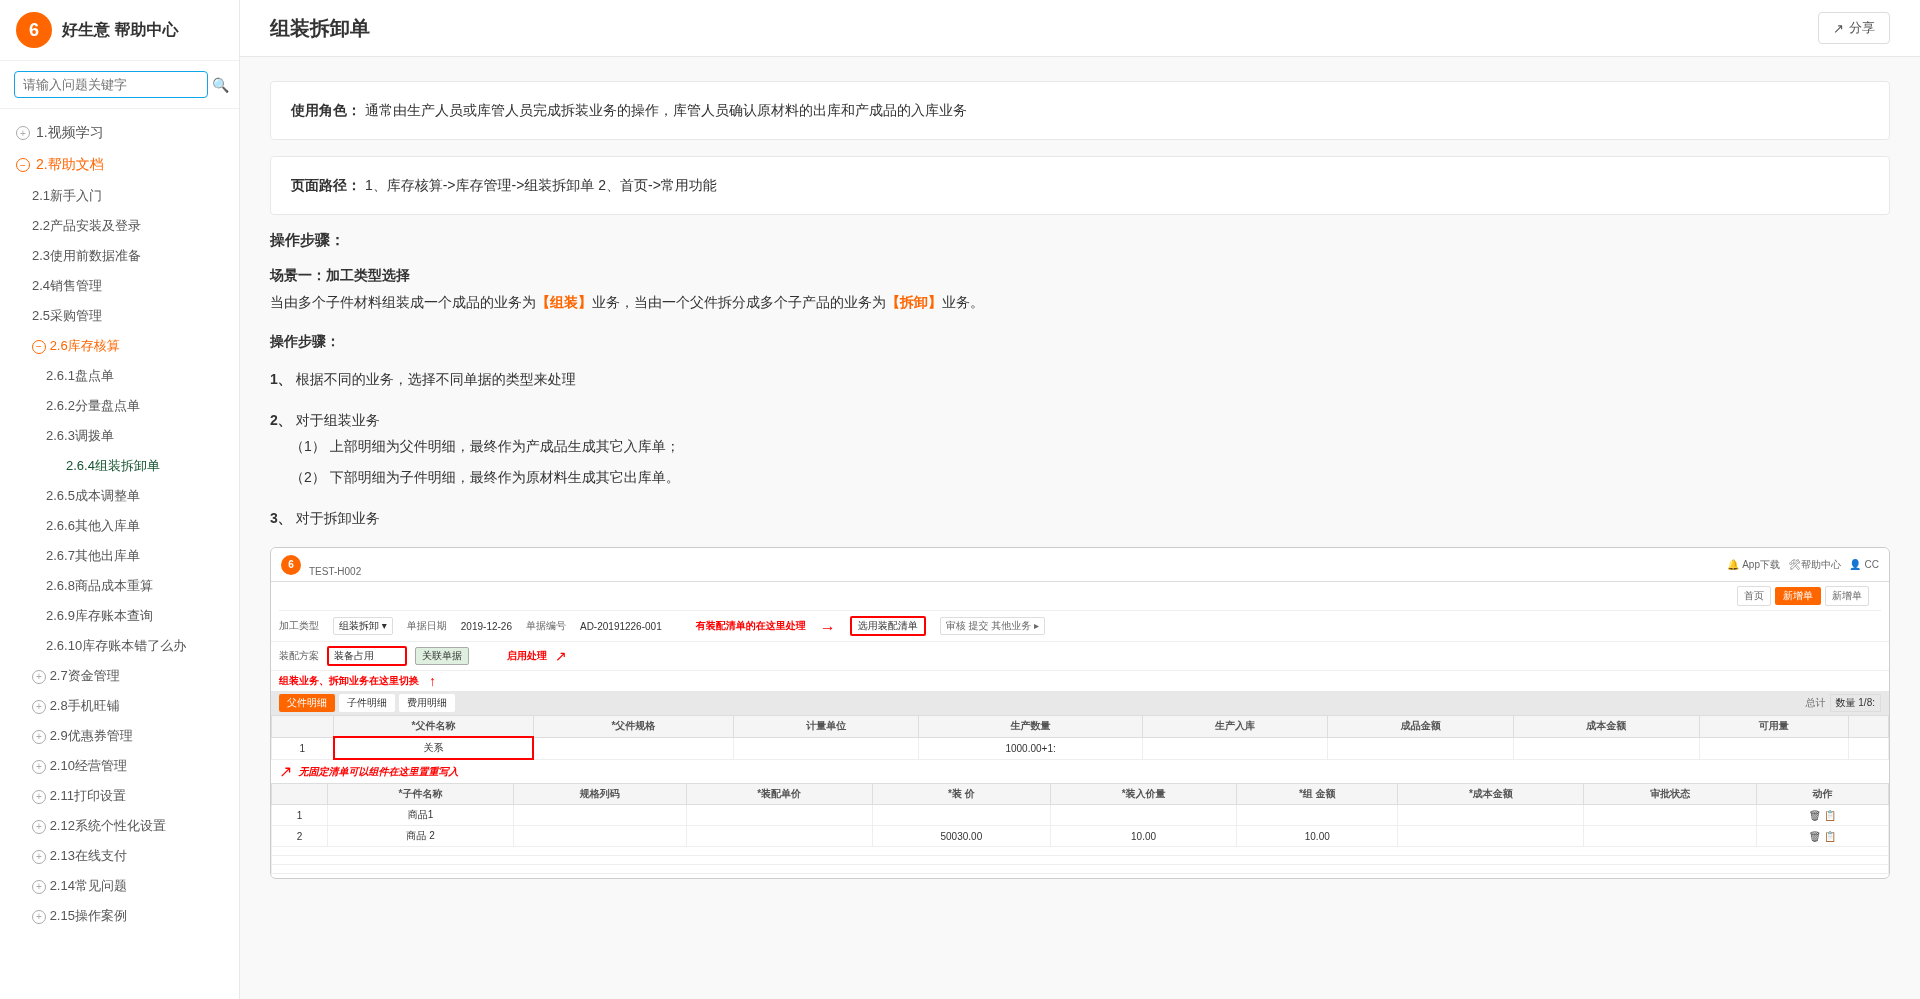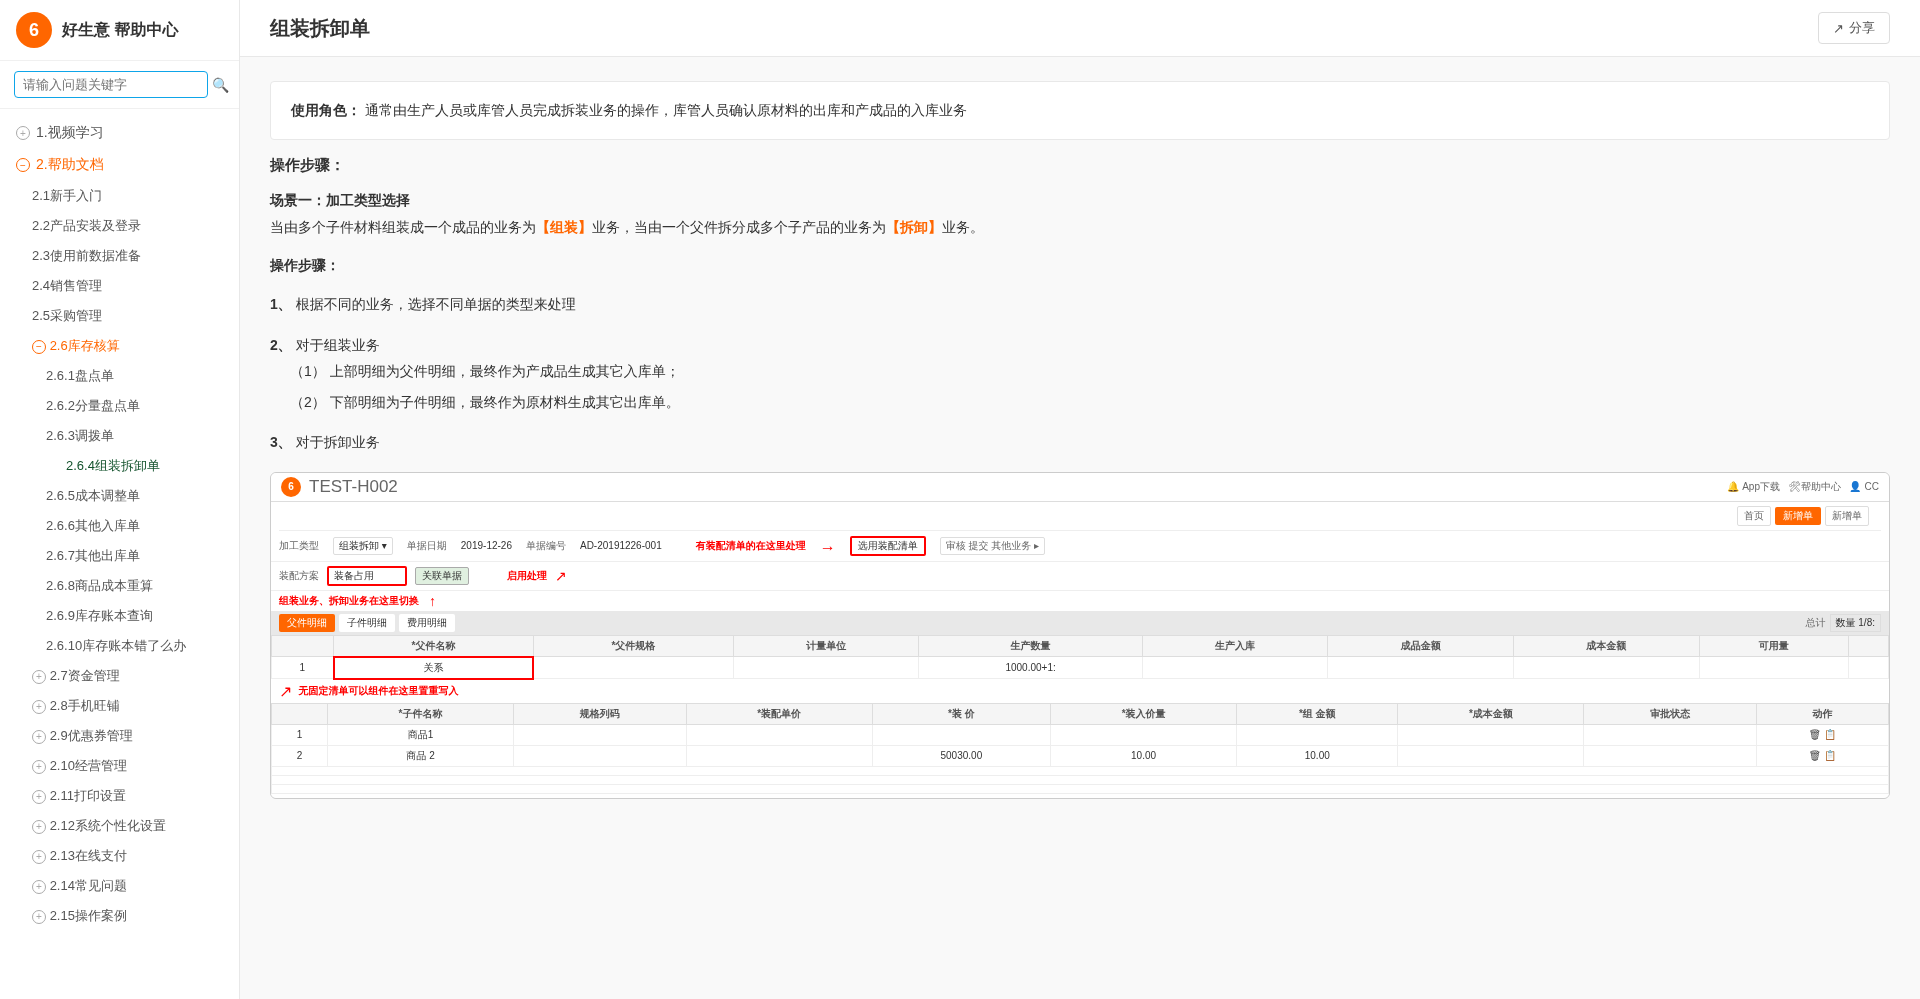--- a/index.html
+++ b/index.html
@@ -321,20 +321,26 @@
   <div id="content-area">
 
 
     <div class="info-block">
       <p>
         <span class="bold">使用角色：</span>
         <span>通常由生产人员或库管人员完成拆装业务的操作，库管人员确认原材料的出库和产成品的入库业务</span>
       </p>
     </div>
 
+    <div class="info-block">
+      <p>
+        <span class="bold">页面路径：</span>
+        <span>1、库存核算-&gt;库存管理-&gt;组装拆卸单  2、首页-&gt;常用功能</span>
+      </p>
+    </div>
 
     <div class="content-section">
       <div class="steps-title">操作步骤：</div>
 
       <div class="step-block">
         <p>
           <span class="bold">场景一：加工类型选择</span>
         </p>
         <p style="margin-bottom:12px;">
           <span>当由多个子件材料组装成一个成品的业务为</span><span class="bold orange-text">【组装】</span><span>业务，当由一个父件拆分成多个子产品的业务为</span><span class="bold orange-text">【拆卸】</span><span>业务。</span>
@@ -371,21 +377,21 @@
             <span class="step-num">3、</span>
             <span>对于拆卸业务</span>
           </p>
         </div>
       </div>
 
       <div class="fake-screenshot" style="margin-top:16px; border-radius:6px; overflow:hidden;">
 
         <div class="fake-top-bar">
           <span class="fake-logo">6</span>
-          <span style="color:#666;font-size:17px;">TEST-H002</span>
+          <span style="color:#666;font-size:10px;margin-top:14px;">TEST-H002</span>
           <span style="flex:1"></span>
           <span style="color:#666;font-size:10px;">🔔 App下载 &nbsp; 🛠帮助中心 &nbsp; 👤 CC</span>
         </div>
 
         <div style="background:#fff;border-bottom:1px solid #eee;padding:0 8px;">
           <div style="display:flex;align-items:center;gap:4px;padding:4px 12px;border-bottom:1px solid #eee;justify-content:flex-end;">
             <span style="color:#666;font-size:10px;padding:2px 6px;border:1px solid #ddd;border-radius:2px;background:#fff;">首页</span>
             <span style="font-size:10px;padding:2px 8px;background:#ff6600;color:#fff;border-radius:2px;">新增单</span>
             <span style="color:#666;font-size:10px;padding:2px 6px;border:1px solid #ddd;border-radius:2px;background:#fff;">新增单</span>
           </div>
@@ -456,21 +462,21 @@
                 <td></td>
                 <td></td>
                 <td></td>
               </tr>
             </tbody>
           </table>
         </div>
 
         <div style="background:#fff;padding:2px 8px;display:flex;align-items:center;gap:6px;">
           <span style="color:#ff0000;font-size:16px;">↗</span>
-          <span style="color:#ff0000;font-size:10px;font-weight:bold;">无固定清单可以组件在这里置重写入</span>
+          <span style="color:#ff0000;font-size:10px;font-weight:bold;font-style:italic;">无固定清单可以组件在这里置重写入</span>
         </div>
 
         <div style="background:#fff;overflow:hidden;padding:0 0 4px 0;">
           <table class="fake-table">
             <thead>
               <tr>
                 <th></th>
                 <th>*子件名称</th>
                 <th>规格列码</th>
                 <th>*装配单价</th>

